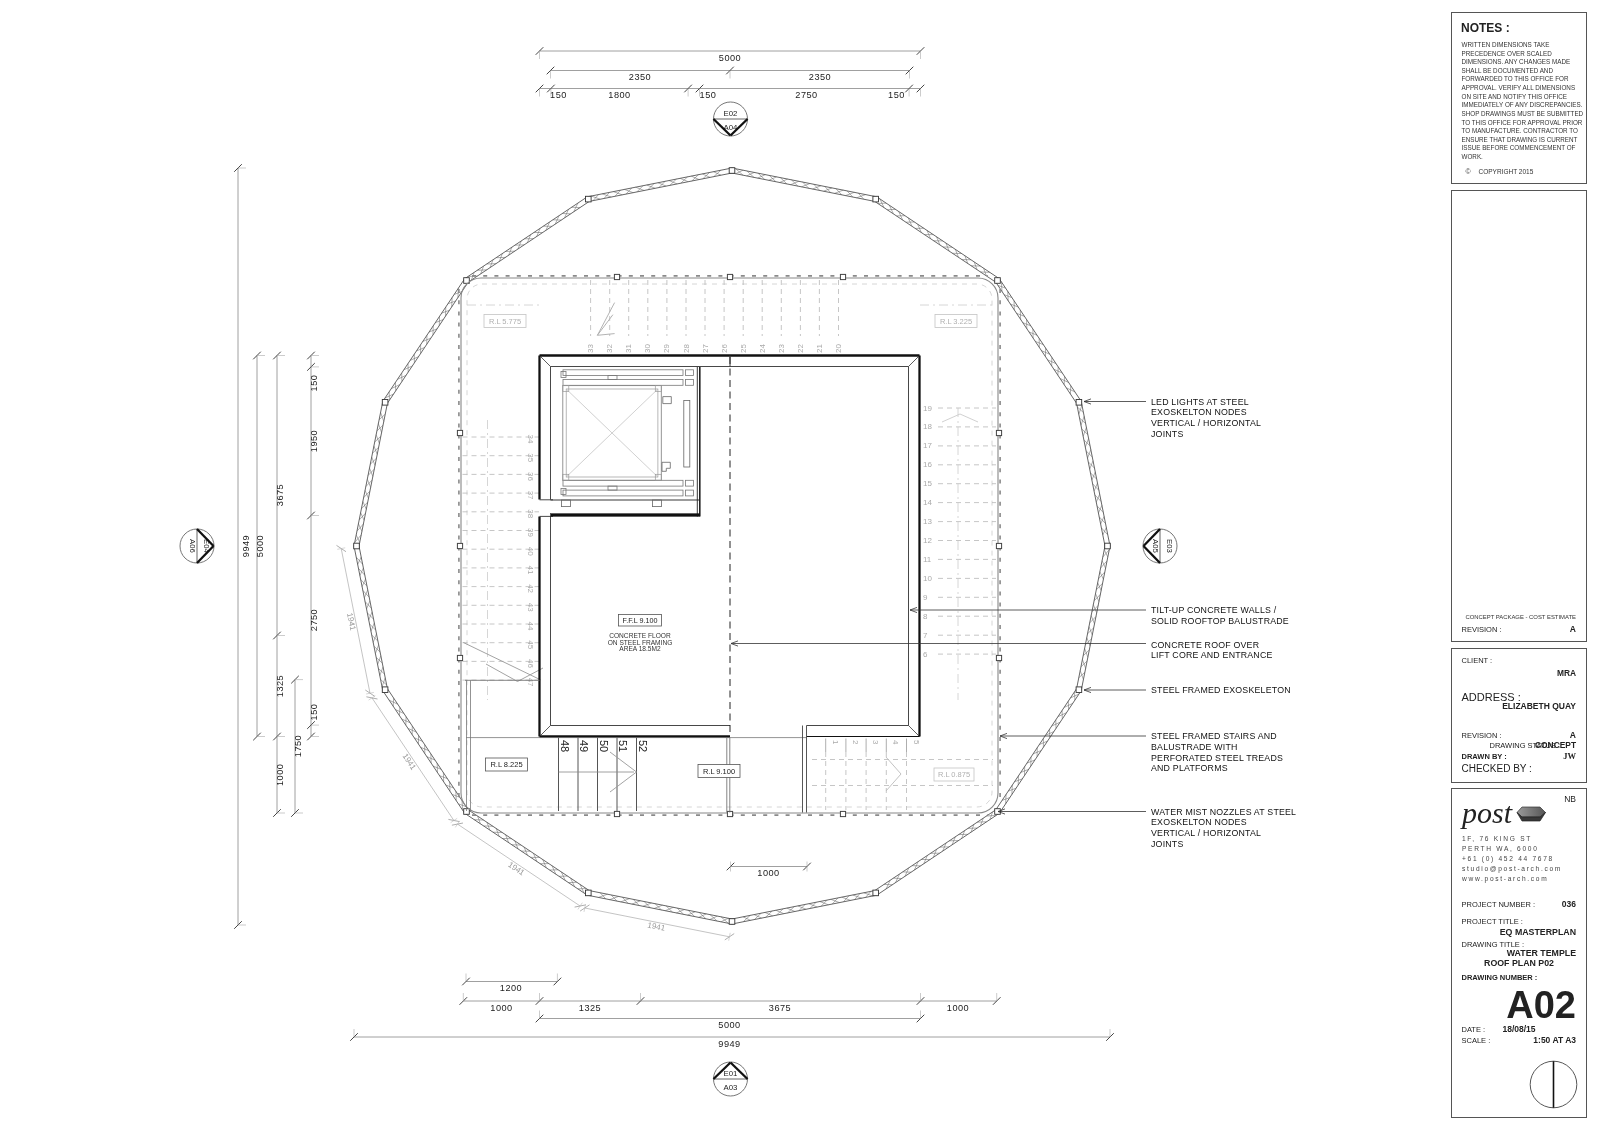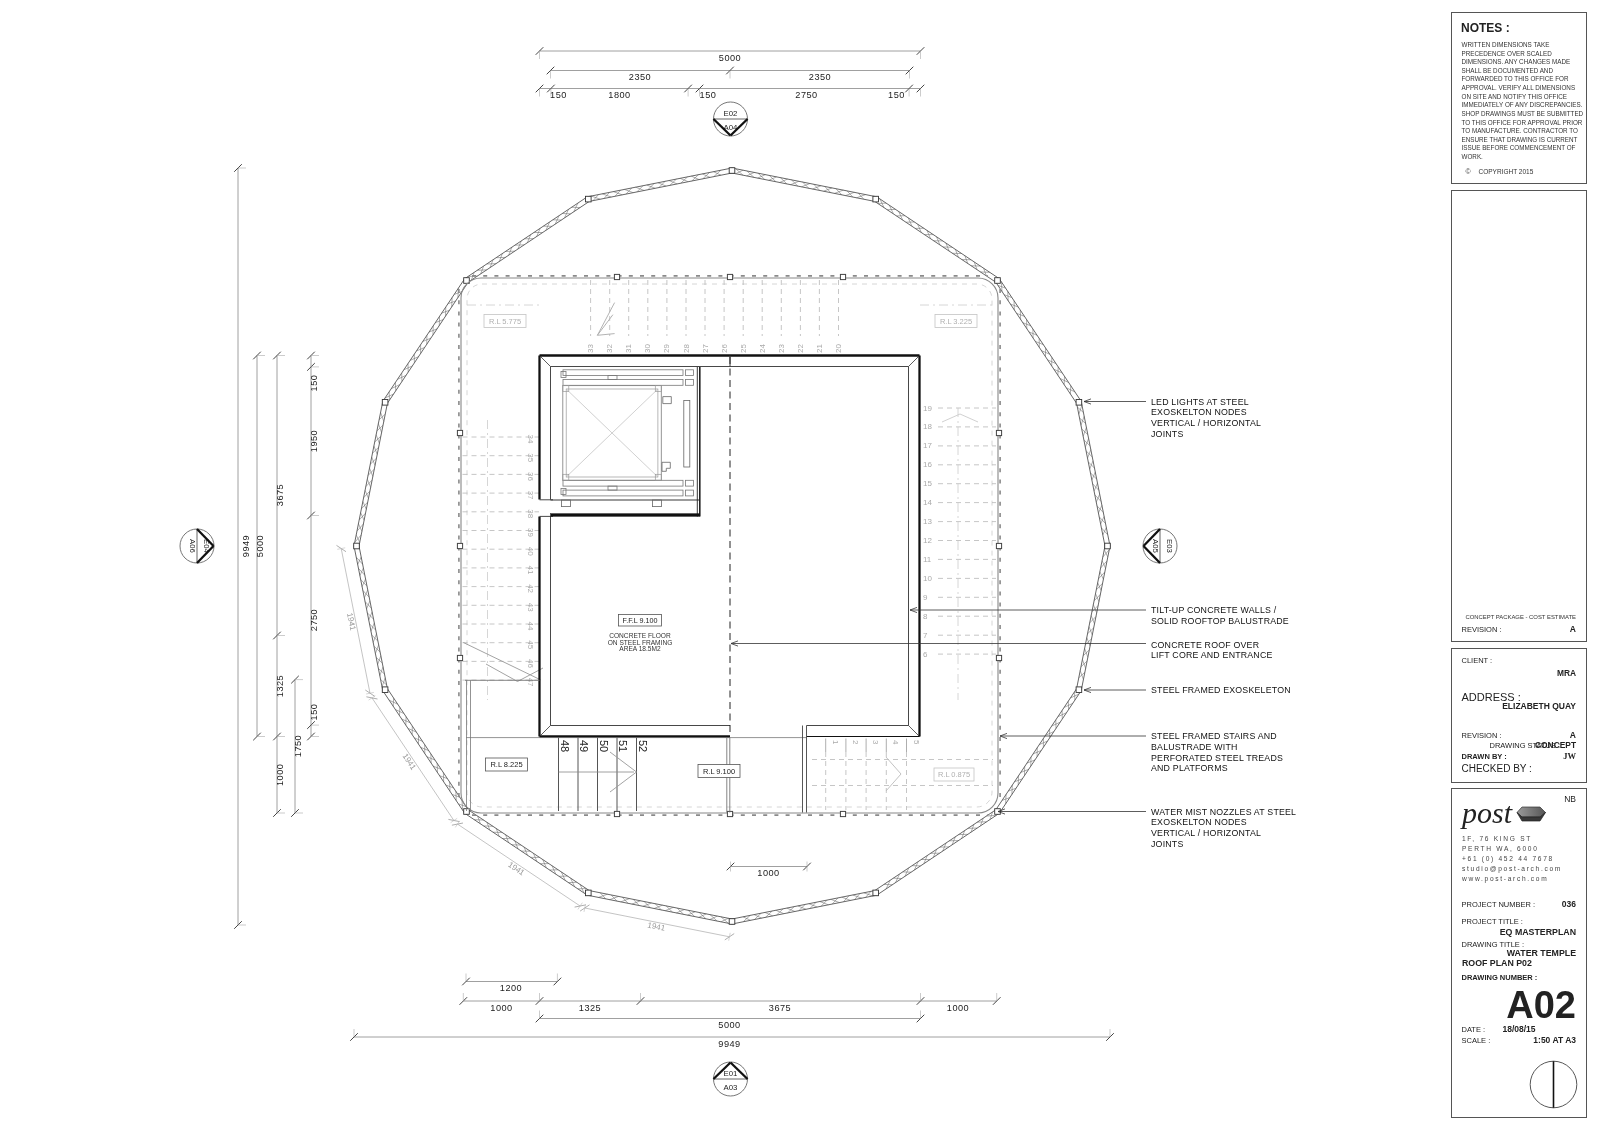--- a/index.html
+++ b/index.html
@@ -881,21 +881,21 @@
 <div style="position:absolute;left:1462px;top:844.7px;font-size:6.6px;font-weight:400;letter-spacing:1.7px;color:#444;font-family:'Liberation Sans', sans-serif;font-style:normal;line-height:1.25;white-space:pre;">PERTH WA, 6000</div>
 <div style="position:absolute;left:1462px;top:854.9px;font-size:6.6px;font-weight:400;letter-spacing:1.7px;color:#444;font-family:'Liberation Sans', sans-serif;font-style:normal;line-height:1.25;white-space:pre;">+61 (0) 452 44 7678</div>
 <div style="position:absolute;left:1462px;top:865.1px;font-size:6.6px;font-weight:400;letter-spacing:1.7px;color:#444;font-family:'Liberation Sans', sans-serif;font-style:normal;line-height:1.25;white-space:pre;">studio@post-arch.com</div>
 <div style="position:absolute;left:1462px;top:875.3px;font-size:6.6px;font-weight:400;letter-spacing:1.7px;color:#444;font-family:'Liberation Sans', sans-serif;font-style:normal;line-height:1.25;white-space:pre;">www.post-arch.com</div>
 <div style="position:absolute;left:1461.5px;top:899.5px;font-size:7.5px;font-weight:400;letter-spacing:0px;color:#222;font-family:'Liberation Sans', sans-serif;font-style:normal;line-height:1.25;white-space:pre;">PROJECT NUMBER :</div>
 <div style="position:absolute;left:1462px;top:898.5px;width:114px;text-align:right;font-size:8.5px;font-weight:700;letter-spacing:0px;color:#222;font-family:'Liberation Sans', sans-serif;font-style:normal;line-height:1.25;white-space:pre;">036</div>
 <div style="position:absolute;left:1461.5px;top:916.5px;font-size:7.5px;font-weight:400;letter-spacing:0px;color:#222;font-family:'Liberation Sans', sans-serif;font-style:normal;line-height:1.25;white-space:pre;">PROJECT TITLE :</div>
 <div style="position:absolute;left:1462px;top:926.5px;width:114px;text-align:right;font-size:8.8px;font-weight:700;letter-spacing:0px;color:#222;font-family:'Liberation Sans', sans-serif;font-style:normal;line-height:1.25;white-space:pre;">EQ MASTERPLAN</div>
 <div style="position:absolute;left:1461.5px;top:939.5px;font-size:7.5px;font-weight:400;letter-spacing:0px;color:#222;font-family:'Liberation Sans', sans-serif;font-style:normal;line-height:1.25;white-space:pre;">DRAWING TITLE :</div>
 <div style="position:absolute;left:1462px;top:947.5px;width:114px;text-align:right;font-size:8.8px;font-weight:700;letter-spacing:0px;color:#222;font-family:'Liberation Sans', sans-serif;font-style:normal;line-height:1.25;white-space:pre;">WATER TEMPLE</div>
-<div style="position:absolute;left:1462px;top:957.5px;width:114px;text-align:left;font-size:8.8px;font-weight:700;letter-spacing:0px;color:#222;font-family:'Liberation Sans', sans-serif;font-style:normal;line-height:1.25;white-space:pre;">ROOF PLAN P02</div>
+<div style="position:absolute;left:1462px;top:957.5px;width:114px;text-align:center;font-size:8.8px;font-weight:700;letter-spacing:0px;color:#222;font-family:'Liberation Sans', sans-serif;font-style:normal;line-height:1.25;white-space:pre;">ROOF PLAN P02</div>
 <div style="position:absolute;left:1461.5px;top:972.5px;font-size:7.5px;font-weight:700;letter-spacing:0px;color:#222;font-family:'Liberation Sans', sans-serif;font-style:normal;line-height:1.25;white-space:pre;">DRAWING NUMBER :</div>
 <div style="position:absolute;left:1462px;top:982px;width:114px;text-align:right;font-size:38px;font-weight:700;letter-spacing:0px;color:#222;font-family:'Liberation Sans', sans-serif;font-style:normal;line-height:1.25;white-space:pre;">A02</div>
 <div style="position:absolute;left:1461.5px;top:1024.5px;font-size:7.5px;font-weight:400;letter-spacing:0px;color:#222;font-family:'Liberation Sans', sans-serif;font-style:normal;line-height:1.25;white-space:pre;">DATE :</div>
 <div style="position:absolute;left:1462px;top:1023.5px;width:114px;text-align:center;font-size:8.5px;font-weight:700;letter-spacing:0px;color:#222;font-family:'Liberation Sans', sans-serif;font-style:normal;line-height:1.25;white-space:pre;">18/08/15</div>
 <div style="position:absolute;left:1461.5px;top:1036.3px;font-size:7.5px;font-weight:400;letter-spacing:0px;color:#222;font-family:'Liberation Sans', sans-serif;font-style:normal;line-height:1.25;white-space:pre;">SCALE :</div>
 <div style="position:absolute;left:1462px;top:1035.2px;width:114px;text-align:right;font-size:8.5px;font-weight:700;letter-spacing:0px;color:#222;font-family:'Liberation Sans', sans-serif;font-style:normal;line-height:1.25;white-space:pre;">1:50 AT A3</div>
 <svg style="position:absolute;left:1529px;top:1060px;" width="50" height="50" viewBox="0 0 50 50">
     <circle cx="24.5" cy="24.5" r="23.3" fill="none" stroke="#444" stroke-width="0.9"></circle>
     <line x1="24.5" y1="1.2" x2="24.5" y2="47.8" stroke="#111" stroke-width="1.6"></line>
   </svg>

